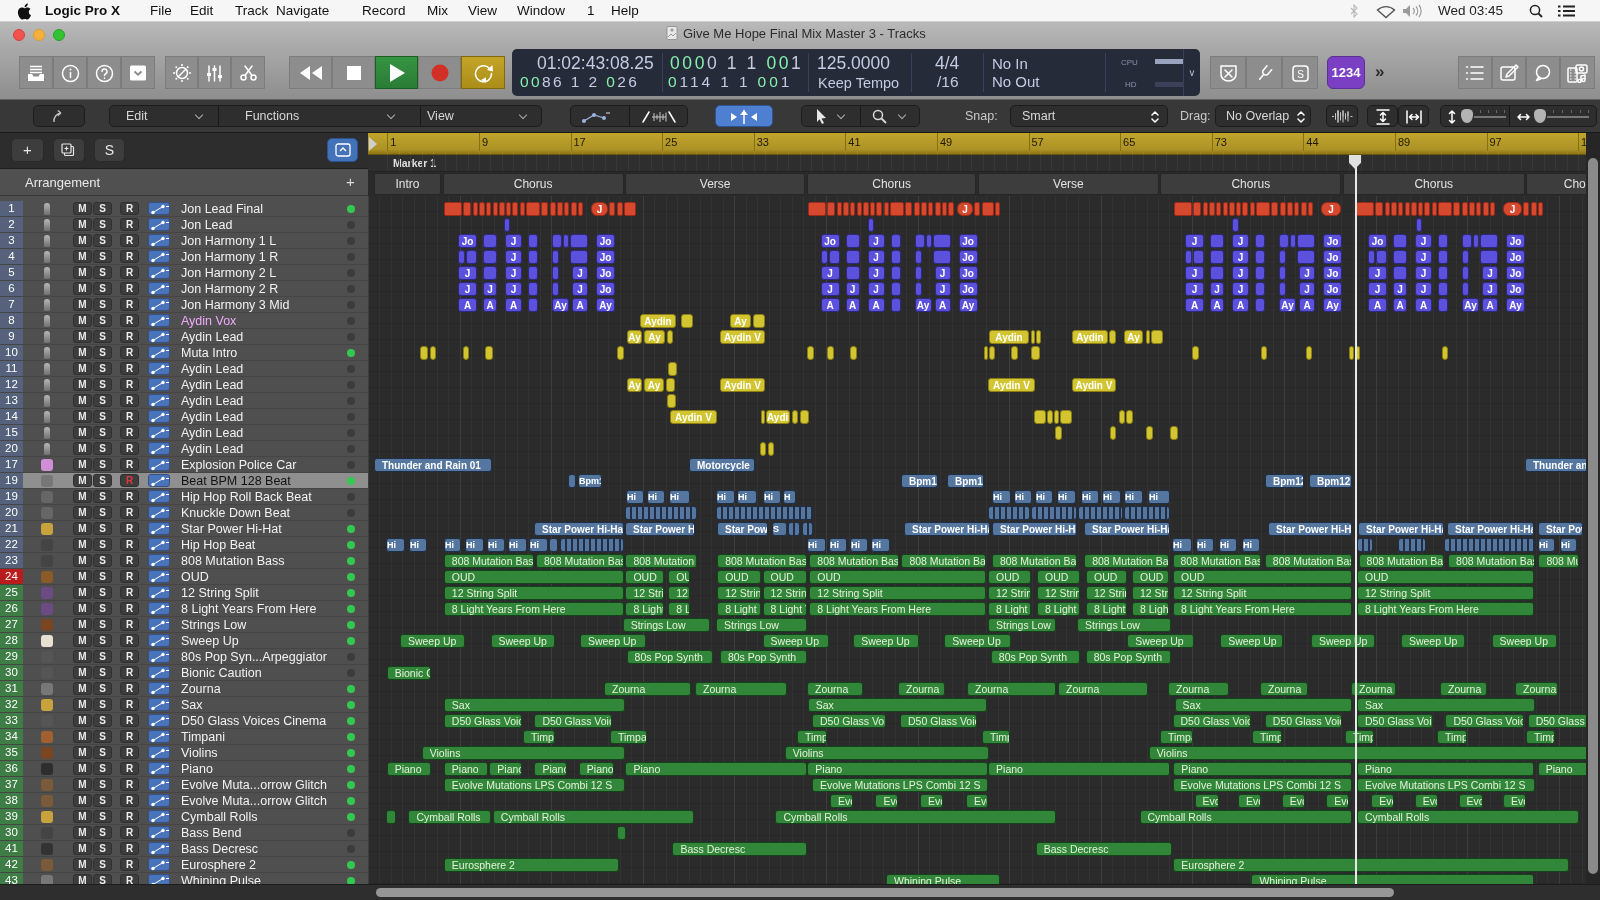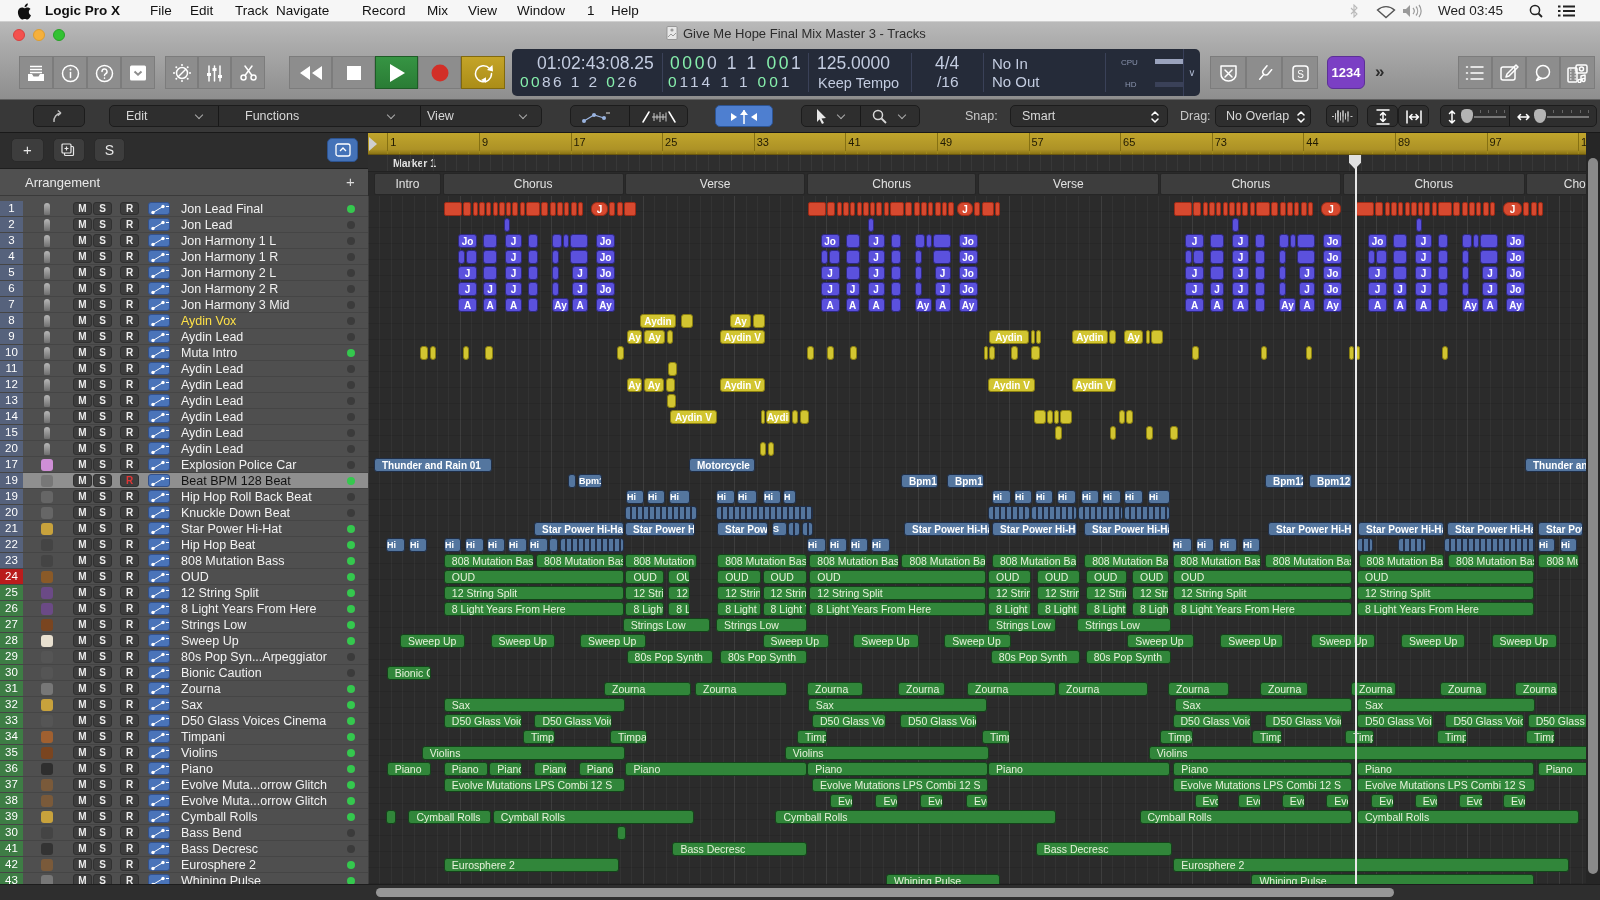--- a/index.html
+++ b/index.html
@@ -532,21 +532,21 @@
       <div class="msr" style="left:93px">S</div>
 <div class="msr" style="left:120px;color:#ececec">R</div>
 <div class="autob">
         <svg width="20" height="11" viewBox="0 0 20 11" style="display:block;margin:1px">
           <path stroke="#fff" stroke-width="1" fill="none" d="M3 8.5 L13 2.5"></path>
           <circle cx="3" cy="8.5" r="1.7" fill="#fff"></circle>
           <circle cx="13" cy="2.5" r="1.7" fill="#fff"></circle>
           <path stroke="#fff" d="M16 2.5 h3"></path>
         </svg>
       </div>
-<div class="tname" style="color:#fde047">Aydin Vox</div>
+<div class="tname" style="color:#f0abfc">Aydin Vox</div>
 <div class="tdot" style="background:#3b3b3b"></div>
 </div>
 <div class="trow" style="top:196px">
 <div class="tnum" style="background:#56627c">9</div>
 <div class="ticon" style="left:44px;width:6px;border-radius:3px 3px 1px 1px;background:linear-gradient(#b8b8b8,#6f6f6f)"></div>
 <div class="msr" style="left:73px">M</div>
       <div class="msr" style="left:93px">S</div>
 <div class="msr" style="left:120px;color:#ececec">R</div>
 <div class="autob">
         <svg width="20" height="11" viewBox="0 0 20 11" style="display:block;margin:1px">

